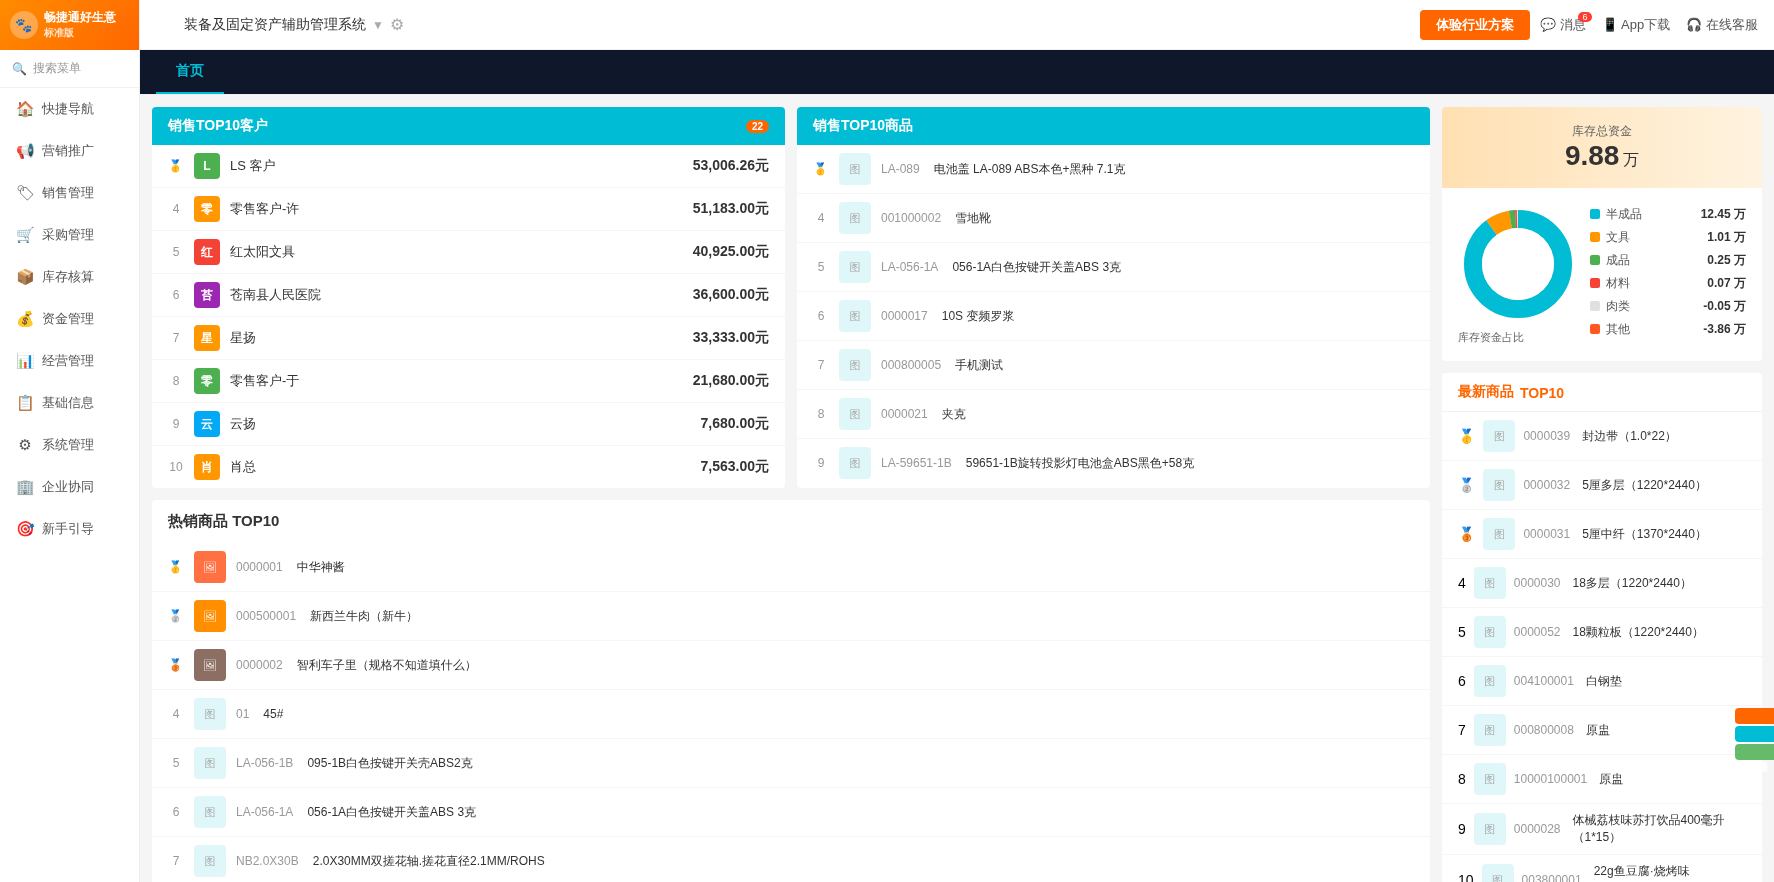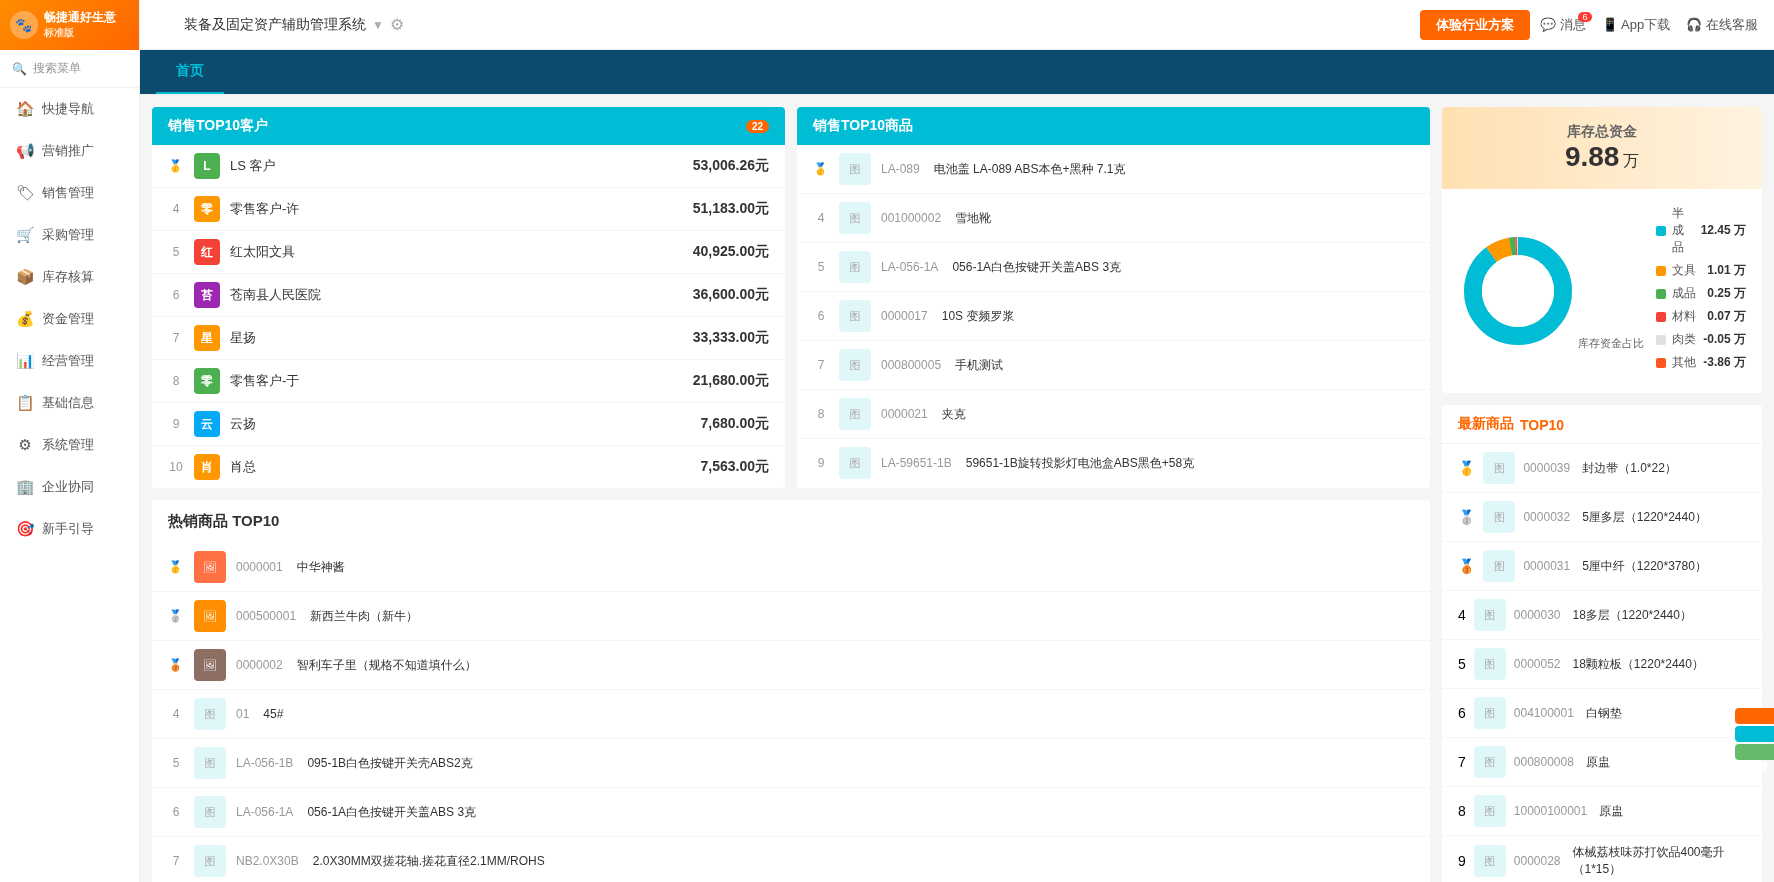--- a/index.html
+++ b/index.html
@@ -65,21 +65,21 @@
     }
 
     
     .main {
       position: fixed; left: 140px; top: 50px; right: 0; bottom: 0;
       overflow-y: auto; background: #f5f5f5;
     }
 
     
     .tab-bar {
-      background: #0c4a6e; border-bottom: 1px solid #eee;
+      background: #0f172a; border-bottom: 1px solid #eee;
       display: flex; align-items: center; padding: 0 16px;
     }
     .tab-item {
       padding: 12px 20px; font-size: 14px; cursor: pointer; color: #555;
       border-bottom: 2px solid transparent;
     }
     .tab-item.active {
       color: #00bcd4; border-bottom: 2px solid #00bcd4; font-weight: bold;
     }
 
@@ -136,21 +136,21 @@
     .right-panel { width: 320px; flex-shrink: 0; display: flex; flex-direction: column; gap: 12px; }
 
     
     .inventory-card {
       background: #fff; border-radius: 4px; padding: 0; overflow: hidden;
     }
     .inventory-total {
       background: linear-gradient(to right, #ffe0b2, #fff3e0);
       padding: 16px 20px; text-align: center;
     }
-    .inventory-total-label { font-size: 14px; color: #666; font-weight: bold; }
+    .inventory-total-label { font-size: 12px; color: #666; }
     .inventory-total-value { font-size: 28px; font-weight: bold; color: #333; }
     .inventory-total-unit { font-size: 16px; color: #333; }
 
     
     .donut-section {
       display: flex; align-items: center; padding: 16px; gap: 12px;
     }
     .donut-chart {
       width: 120px; height: 120px; flex-shrink: 0; position: relative;
     }
@@ -485,21 +485,21 @@
 
       <div class="inventory-card card">
         <div class="inventory-total">
           <div class="inventory-total-label">库存总资金</div>
           <div>
             <span class="inventory-total-value">9.88</span>
             <span class="inventory-total-unit">万</span>
           </div>
         </div>
         <div class="donut-section">
-          <div style="display:flex;flex-direction:row;align-items:flex-end;">
+          <div style="display:flex;flex-direction:column;align-items:flex-start;">
             <div class="donut-chart">
               <svg viewBox="0 0 120 120">
 
                 <circle cx="60" cy="60" r="45" fill="none" stroke="#e0e0e0" stroke-width="18"></circle>
 
                 <circle cx="60" cy="60" r="45" fill="none" stroke="#00bcd4" stroke-width="18" stroke-dasharray="254 282.7" stroke-dashoffset="0" transform="rotate(-90 60 60)"></circle>
                 <circle cx="60" cy="60" r="45" fill="none" stroke="#ff9800" stroke-width="18" stroke-dasharray="20.7 282.7" stroke-dashoffset="-254" transform="rotate(-90 60 60)"></circle>
                 <circle cx="60" cy="60" r="45" fill="none" stroke="#4CAF50" stroke-width="18" stroke-dasharray="5.1 282.7" stroke-dashoffset="-274.7" transform="rotate(-90 60 60)"></circle>
                 <circle cx="60" cy="60" r="45" fill="none" stroke="#f44336" stroke-width="18" stroke-dasharray="1.4 282.7" stroke-dashoffset="-279.8" transform="rotate(-90 60 60)"></circle>
                 <circle cx="60" cy="60" r="36" fill="white"></circle>
@@ -563,21 +563,21 @@
     </div>
     <span class="product-code">0000032</span>
     <span class="product-name">5厘多层（1220*2440）</span>
   </div>
             <div class="new-product-row">
     <span class="rank-icon">🥉</span>
     <div class="product-thumb" style="background:#e0f7fa;">
       <span style="font-size:11px;color:#aaa;">图</span>
     </div>
     <span class="product-code">0000031</span>
-    <span class="product-name">5厘中纤（1220*3780）</span>
+    <span class="product-name">5厘中纤（1370*2440）</span>
   </div>
             <div class="new-product-row">
     <span class="rank-icon">4</span>
     <div class="product-thumb" style="background:#e0f7fa;">
       <span style="font-size:11px;color:#aaa;">图</span>
     </div>
     <span class="product-code">0000030</span>
     <span class="product-name">18多层（1220*2440）</span>
   </div>
             <div class="new-product-row">

